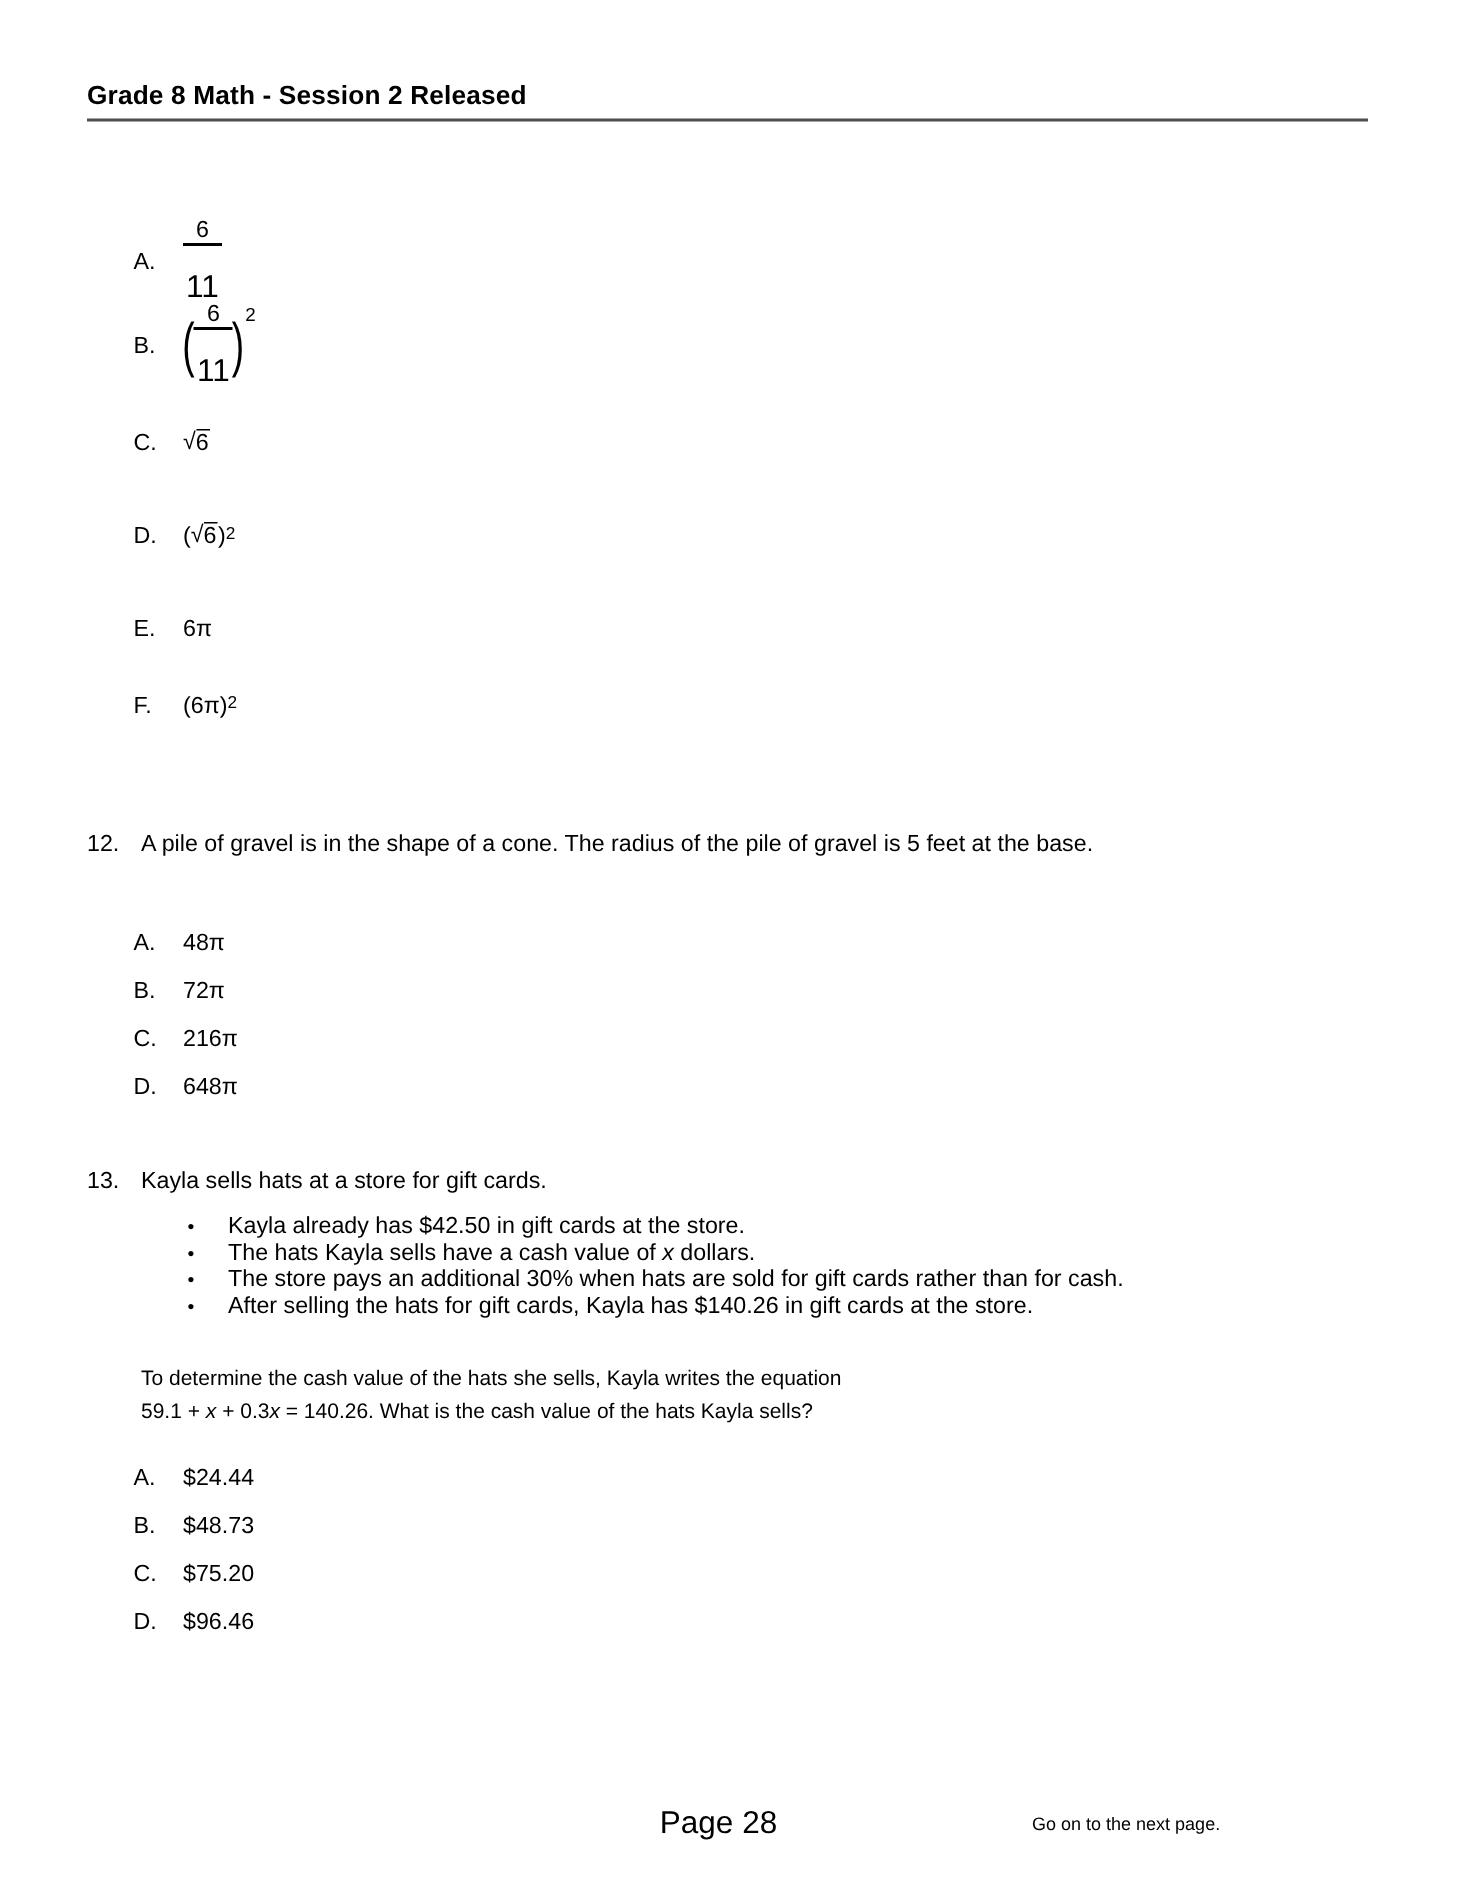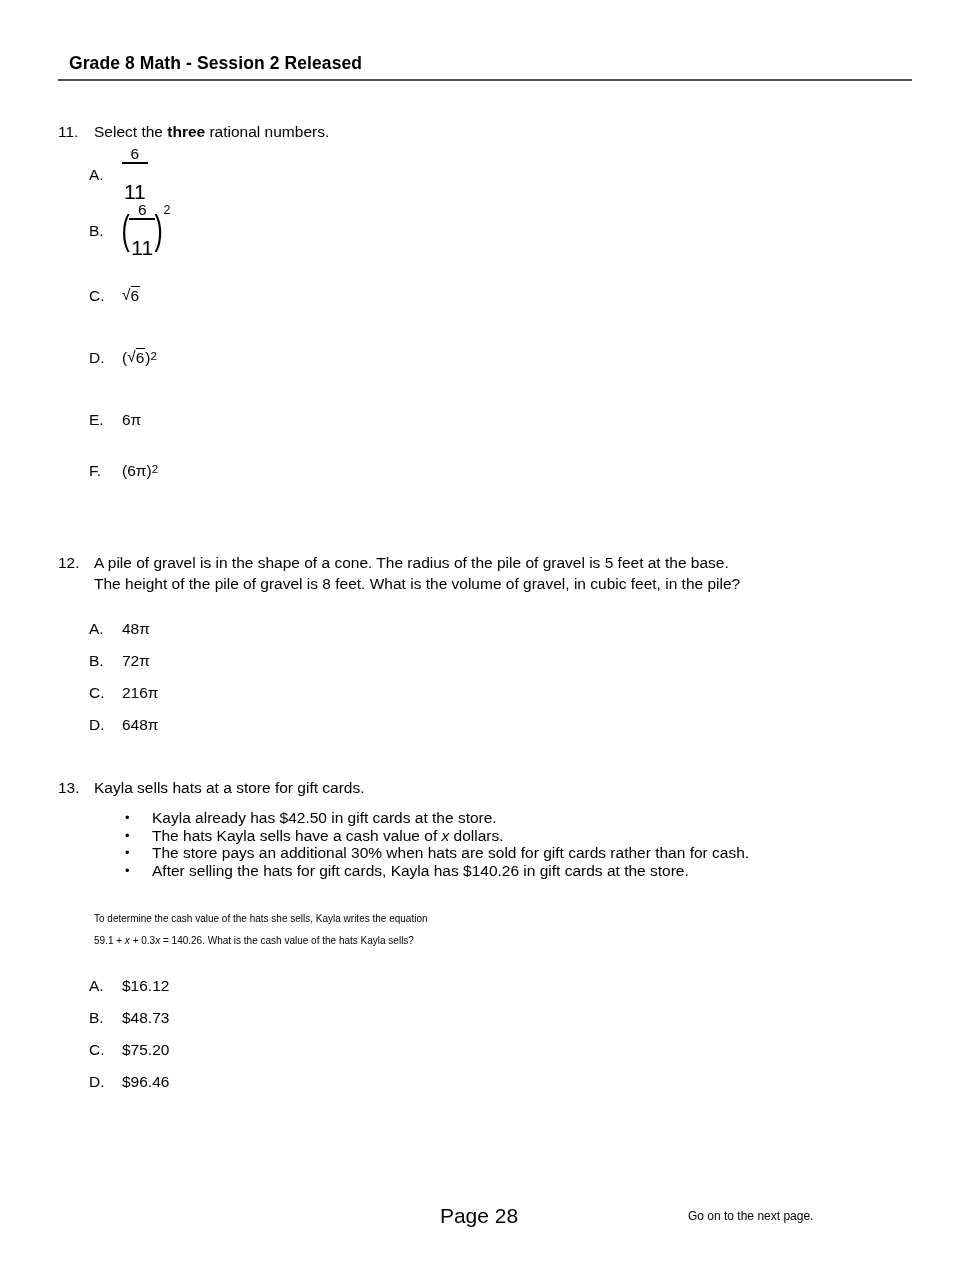--- a/index.html
+++ b/index.html
@@ -29,21 +29,20 @@
     left: 58px;
     top: 52px;
     width: 854px;
   }
   .header-title {
     font-size: 17.5px;
     font-weight: bold;
     letter-spacing: 0.1px;
     line-height: 22px;
     white-space: nowrap;
-    margin-left: 11px;
   }
   .header-rule {
     position: absolute;
     left: 58px;
     top: 79px;
     width: 854px;
     height: 2px;
     background: #4d4d4d;
   }
 
@@ -170,21 +169,21 @@
     text-align: left;
     font-size: 13px;
     line-height: 17.6px;
   }
   .bullet-text { flex: 1 1 auto; }
 
   
   .para {
     position: absolute;
     left: 94px;
-    font-size: 10px;
+    font-size: 14px;
     line-height: 21.5px;
     width: 820px;
   }
 
   
   .footer-page {
     position: absolute;
     top: 1206px;
     left: 437px;
     width: 84px;
@@ -205,26 +204,20 @@
 </head>
 <body>
 
 <div class="page">
 
   <div class="header">
     <div class="header-title">Grade 8 Math - Session 2 Released</div>
   </div>
   <div class="header-rule"></div>
 
-  <div class="question" style="top:121px;">
-    <div class="q-row">
-      <div class="q-num">11.</div>
-      <div class="q-text"><span>Select the </span><b>three</b><span> rational numbers.</span></div>
-    </div>
-  </div>
 
   <div class="choices" style="top:152px;">
 
     <div class="choice" style="height:44px;">
       <div class="choice-letter">A.</div>
       <div class="choice-val">
         <span class="frac">
           <span class="num">6</span>
           <span class="bar"></span>
           <span class="den">11</span>
@@ -282,21 +275,20 @@
       </div>
     </div>
 
   </div>
 
   <div class="question" style="top:552px;">
     <div class="q-row">
       <div class="q-num">12.</div>
       <div class="q-text">
         <div>A pile of gravel is in the shape of a cone. The radius of the pile of gravel is 5 feet at the base.</div>
-        <div>The height of the pile of gravel is 8 feet. What is the volume of gravel, in cubic feet, in the pile?</div>
       </div>
     </div>
   </div>
 
   <div class="choices" style="top:612px;">
     <div class="choice" style="height:32px;">
       <div class="choice-letter">A.</div>
       <div class="choice-val">48π</div>
     </div>
     <div class="choice" style="height:32px;">
@@ -340,21 +332,21 @@
   </div>
 
   <div class="para" style="top:908px;">
     <div>To determine the cash value of the hats she sells, Kayla writes the equation</div>
     <div><span>59.1 + </span><span class="ital">x</span><span> + 0.3</span><span class="ital">x</span><span> = 140.26. What is the cash value of the hats Kayla sells?</span></div>
   </div>
 
   <div class="choices" style="top:969px;">
     <div class="choice" style="height:32px;">
       <div class="choice-letter">A.</div>
-      <div class="choice-val">$16.12</div>
+      <div class="choice-val">$24.44</div>
     </div>
     <div class="choice" style="height:32px;">
       <div class="choice-letter">B.</div>
       <div class="choice-val">$48.73</div>
     </div>
     <div class="choice" style="height:32px;">
       <div class="choice-letter">C.</div>
       <div class="choice-val">$75.20</div>
     </div>
     <div class="choice" style="height:32px;">

